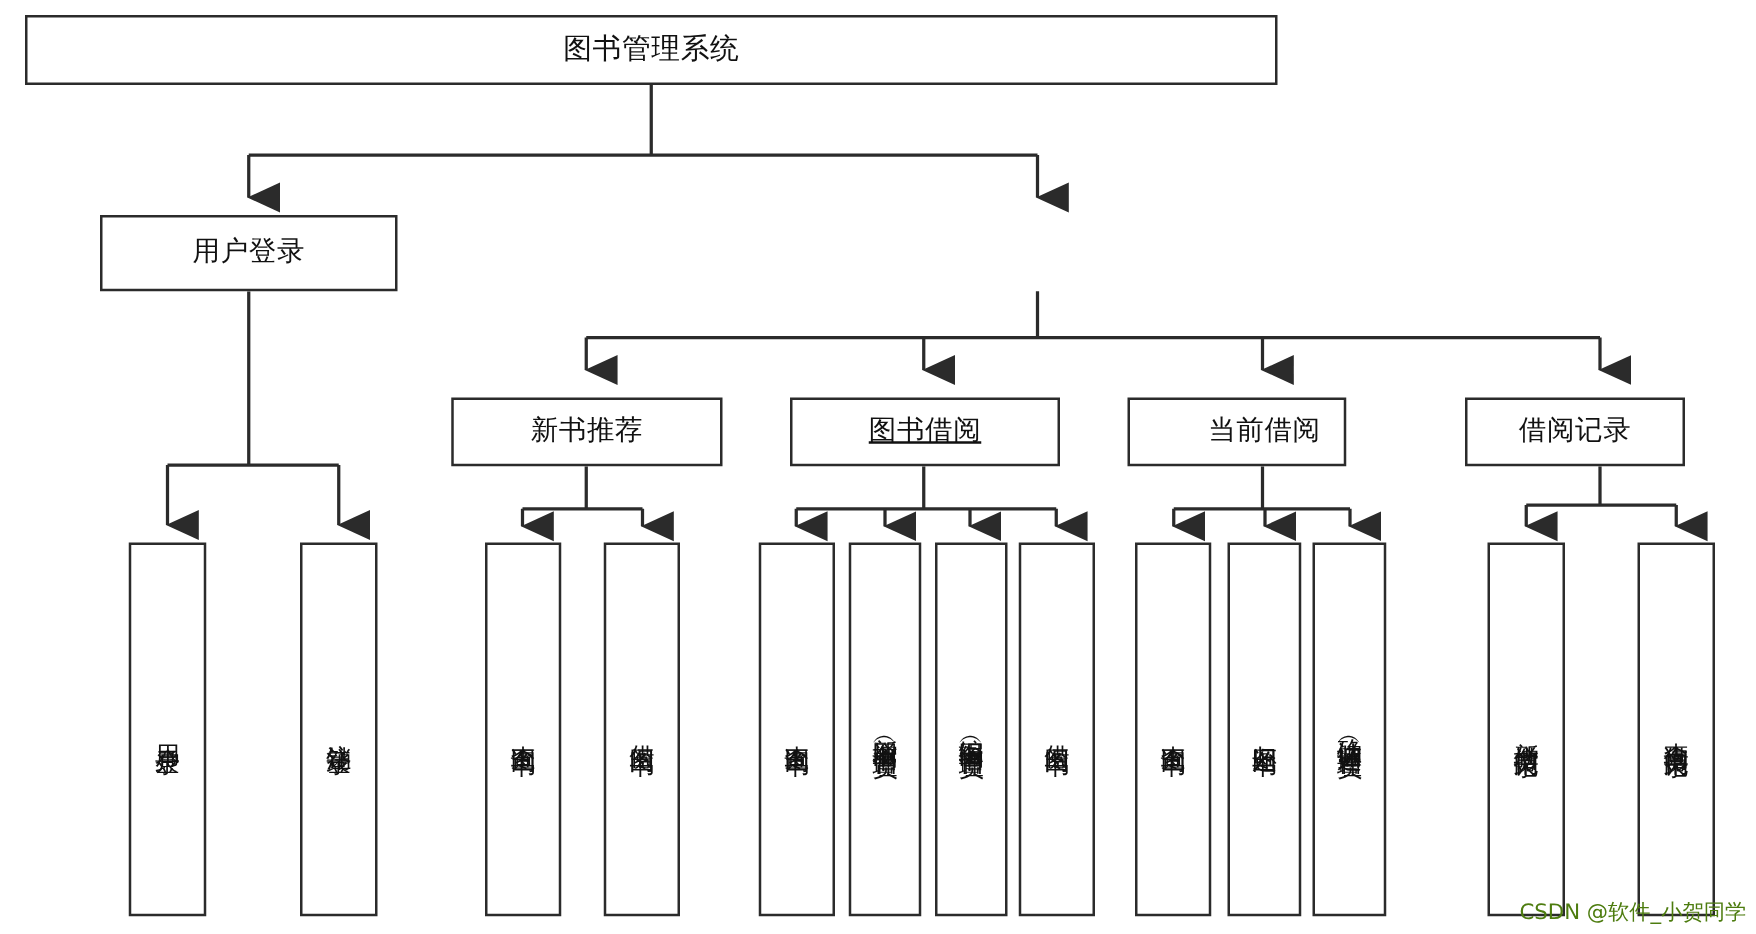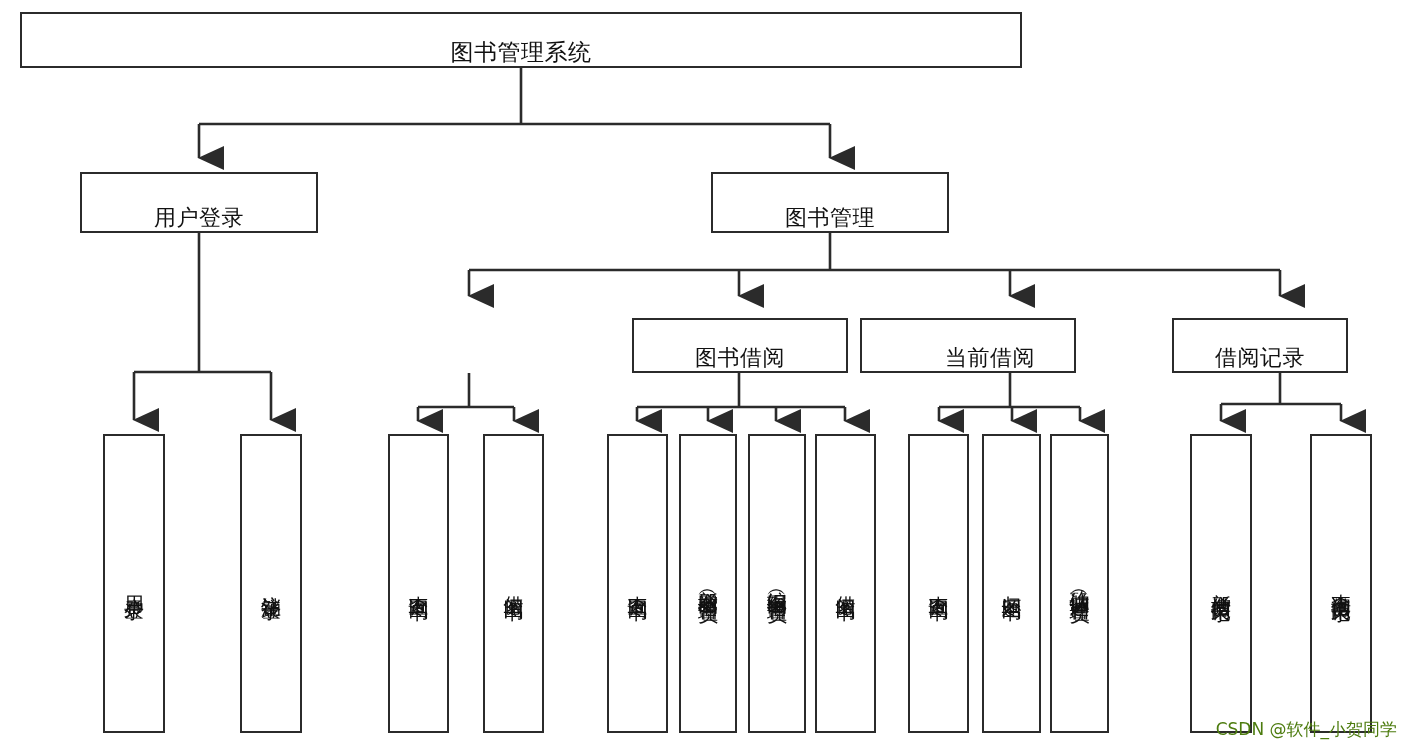--- a/index.html
+++ b/index.html
@@ -11,21 +11,21 @@
   }
   #stage{position:relative;width:1405px;height:747px;background:#fff;}
   #wires{position:absolute;left:0;top:0;width:1405px;height:747px;}
 
   .node{
     position:absolute;
     box-sizing:border-box;
     background:#ffffff;
     border:2.5px solid #2b2b2b;
     display:flex;
-    align-items:flex-end;
+    align-items:center;
     justify-content:center;
     z-index:3;
   }
   .node .lbl{
     font-size:21px;
     line-height:1.12;
     color:#111;
     letter-spacing:0.5px;
     white-space:nowrap;
   }
@@ -113,30 +113,30 @@
   </svg>
 
   <div class="node" id="title-node" style="left:20px;top:12px;width:1002px;height:56px;">
     <span class="lbl">图书管理系统</span>
   </div>
 
   <div class="node lvl2" style="left:80px;top:172px;width:238px;height:61px;">
     <span class="lbl">用户登录</span>
   </div>
 
-  <div class="node lvl2" style="left:711px;top:172px;width:238px;height:61px;">
-    <span class="lbl">图书管理</span>
+
+  <div class="node lvl2" style="left:361px;top:318px;width:217px;height:55px;">
+    <span class="lbl">新书推荐</span>
   </div>
 
-
-  <div class="node lvl2" style="left:632px;top:318px;width:216px;height:55px;">
+  <div class="node lvl2" style="left:632px;top:318px;width:216px;height:55px;text-decoration:underline;">
     <span class="lbl">图书借阅</span>
   </div>
 
-  <div class="node lvl2" style="left:860px;top:318px;width:216px;height:55px;padding-left:44px;">
+  <div class="node lvl2" style="left:902px;top:318px;width:175px;height:55px;padding-left:44px;">
     <span class="lbl">当前借阅</span>
   </div>
 
   <div class="node lvl2" style="left:1172px;top:318px;width:176px;height:55px;">
     <span class="lbl">借阅记录</span>
   </div>
 
   <div class="node vert" style="left:103px;top:434px;width:62px;height:299px;">
     <span class="lbl">用户登录</span>
   </div>

